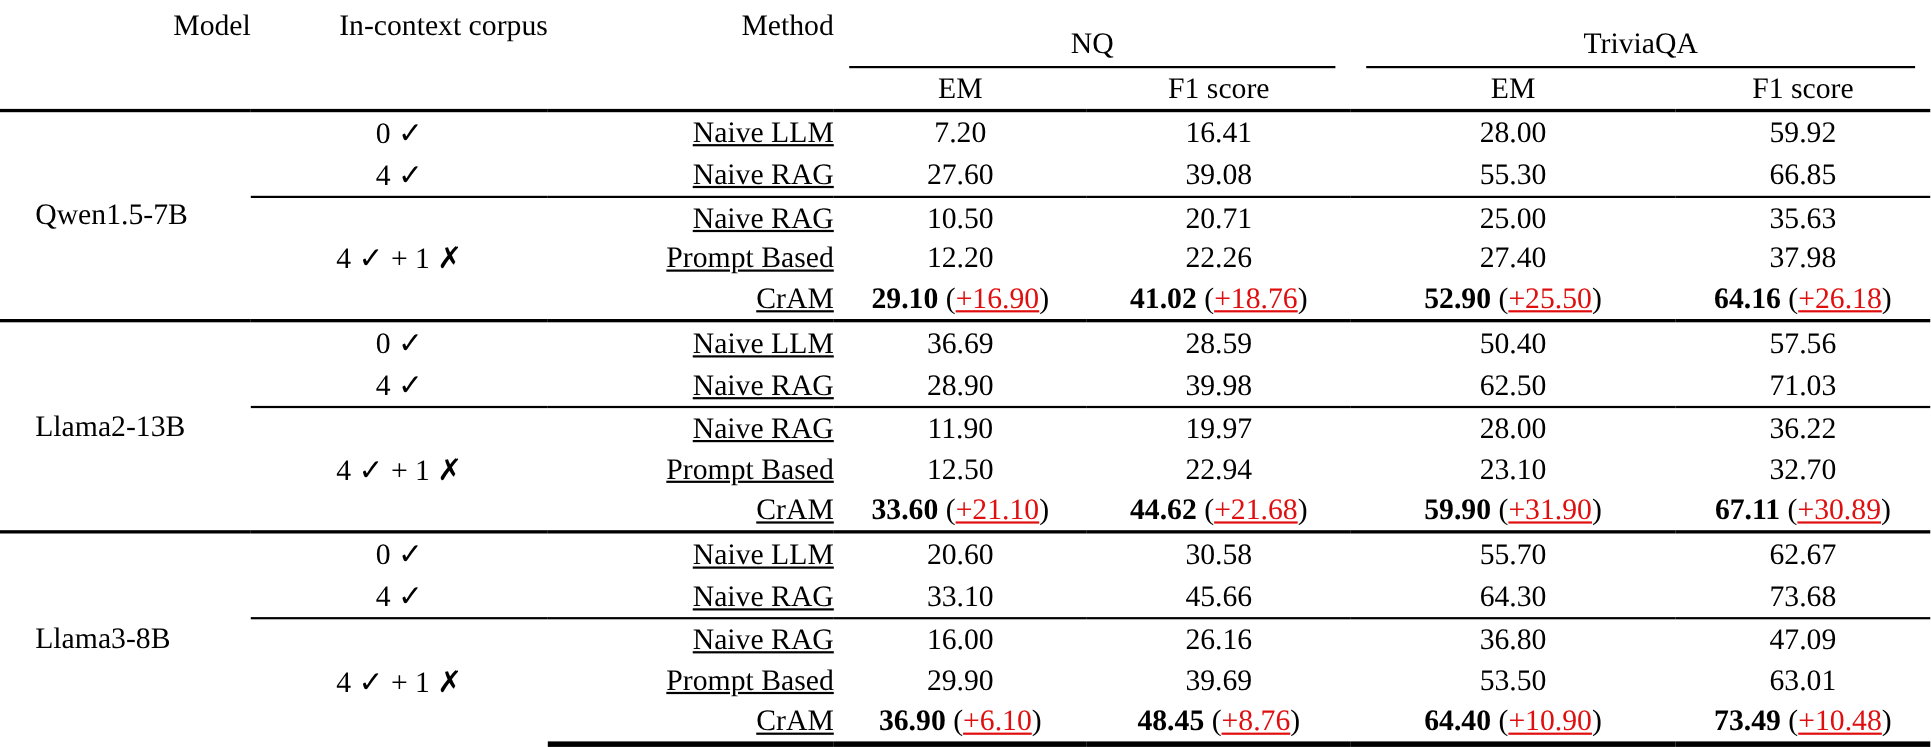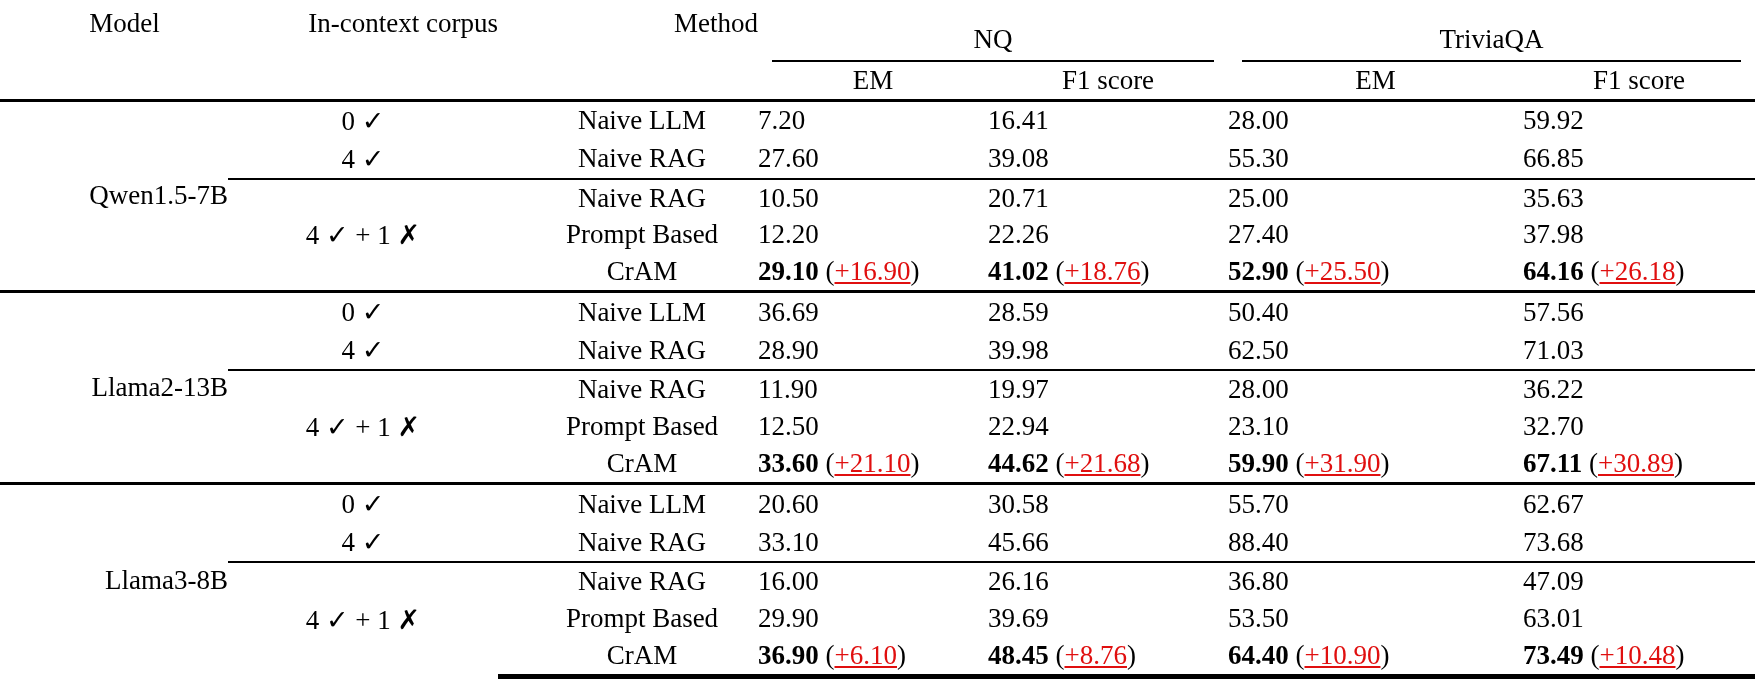--- a/index.html
+++ b/index.html
@@ -8,30 +8,30 @@
     width:1755px;height:679px;
     border-collapse:collapse;table-layout:fixed;
     font-family:"Liberation Serif","DejaVu Serif",serif;
     font-size:27px;color:#000;background:#fff;
   }
   th{font-weight:normal;padding:0;}
   td{padding:0;}
   thead tr.h1{height:44px;}
   thead tr.h2{height:38px;}
   th.th-top{vertical-align:top;padding-top:8px;}
-  .col-model{text-align:center;padding-left:21px;}
+  .col-model{text-align:right;padding-left:21px;}
   .col-corpus{text-align:right;}
   .col-method{text-align:right;padding-left:28px;}
   .group-th{vertical-align:top;padding-top:24px;margin-top:16px;}
   .grp-inner{margin:0 14px;text-align:center;border-bottom:2px solid #000;padding-bottom:5px;}
   .sub-th{text-align:center;vertical-align:middle;}
-  .td-model{text-align:right;padding-left:32px;vertical-align:middle;}
+  .td-model{text-align:left;padding-left:32px;vertical-align:middle;}
   .td-corpus{text-align:center;vertical-align:middle;}
-  .td-method{text-align:center;padding-left:28px;}
-  .td-val{text-align:left;}
+  .td-method{text-align:right;padding-left:28px;text-decoration:underline;}
+  .td-val{text-align:center;}
   tr.block-start td{border-top:3px solid #000;}
   tr.subrule td{border-top:2px solid #000;}
   tbody tr:last-child td{border-bottom:5px solid #000;}
   .bv{font-weight:bold;margin-top:44px;}
   .pa{color:#000;}
   .dv{color:var(--delta-red,#e00f0f);text-decoration:underline;}
 </style>
 </head>
 <body>
 
@@ -150,21 +150,21 @@
         <td class="td-val">20.60</td>
         <td class="td-val">30.58</td>
         <td class="td-val">55.70</td>
         <td class="td-val">62.67</td>
       </tr>
       <tr>
         <td class="td-corpus">4 ✓</td>
         <td class="td-method">Naive RAG</td>
         <td class="td-val">33.10</td>
         <td class="td-val">45.66</td>
-        <td class="td-val">88.40</td>
+        <td class="td-val">64.30</td>
         <td class="td-val">73.68</td>
       </tr>
       <tr class="subrule">
         <td class="td-corpus" rowspan="3">4 ✓ + 1 ✗</td>
         <td class="td-method">Naive RAG</td>
         <td class="td-val">16.00</td>
         <td class="td-val">26.16</td>
         <td class="td-val">36.80</td>
         <td class="td-val">47.09</td>
       </tr>

